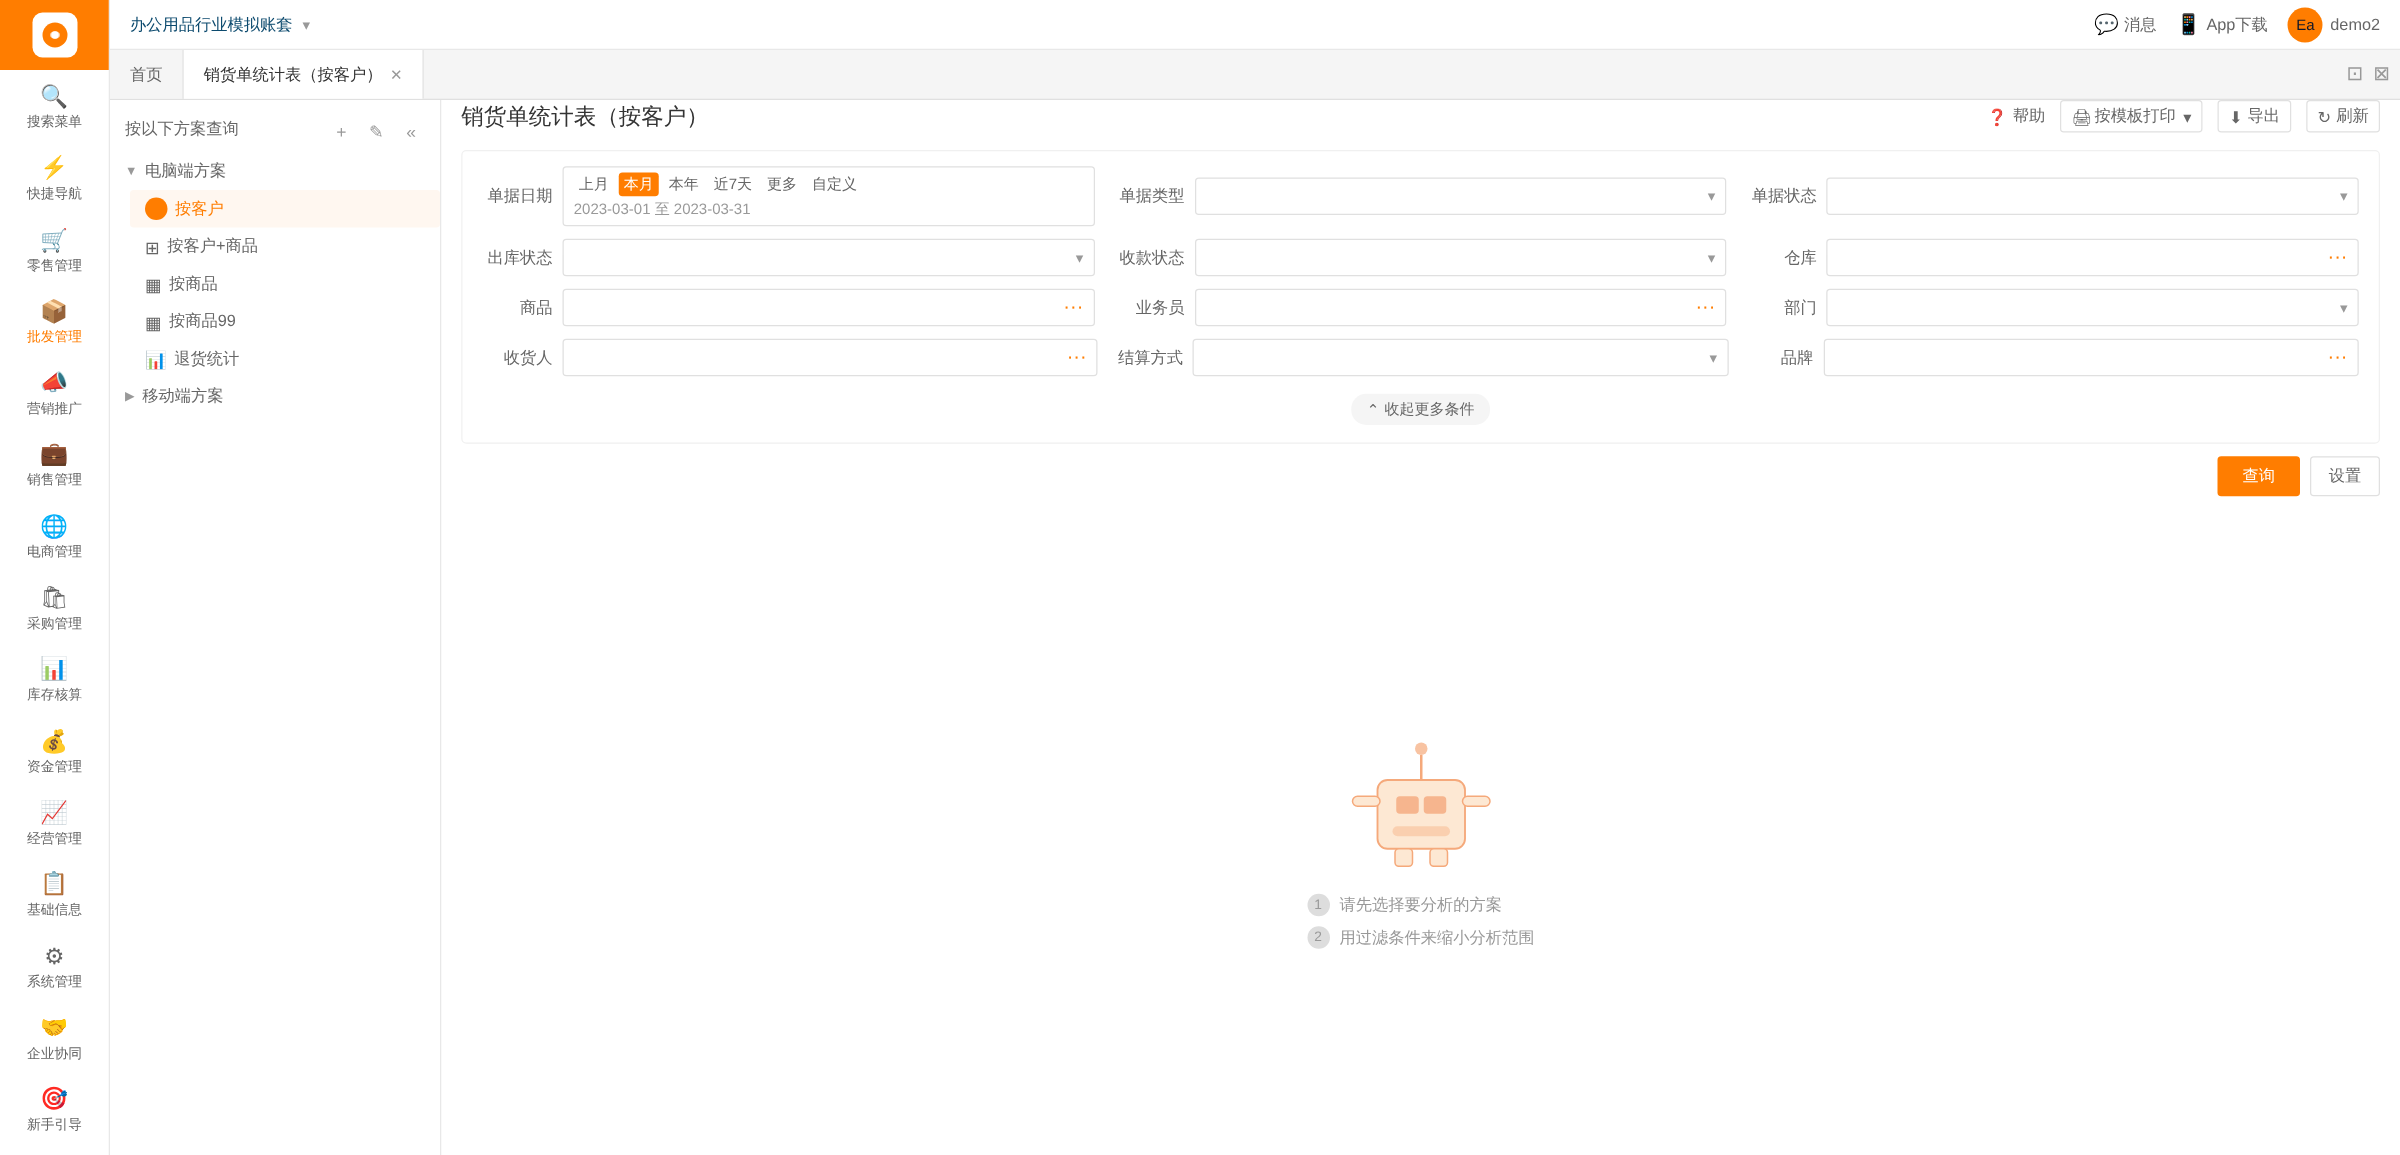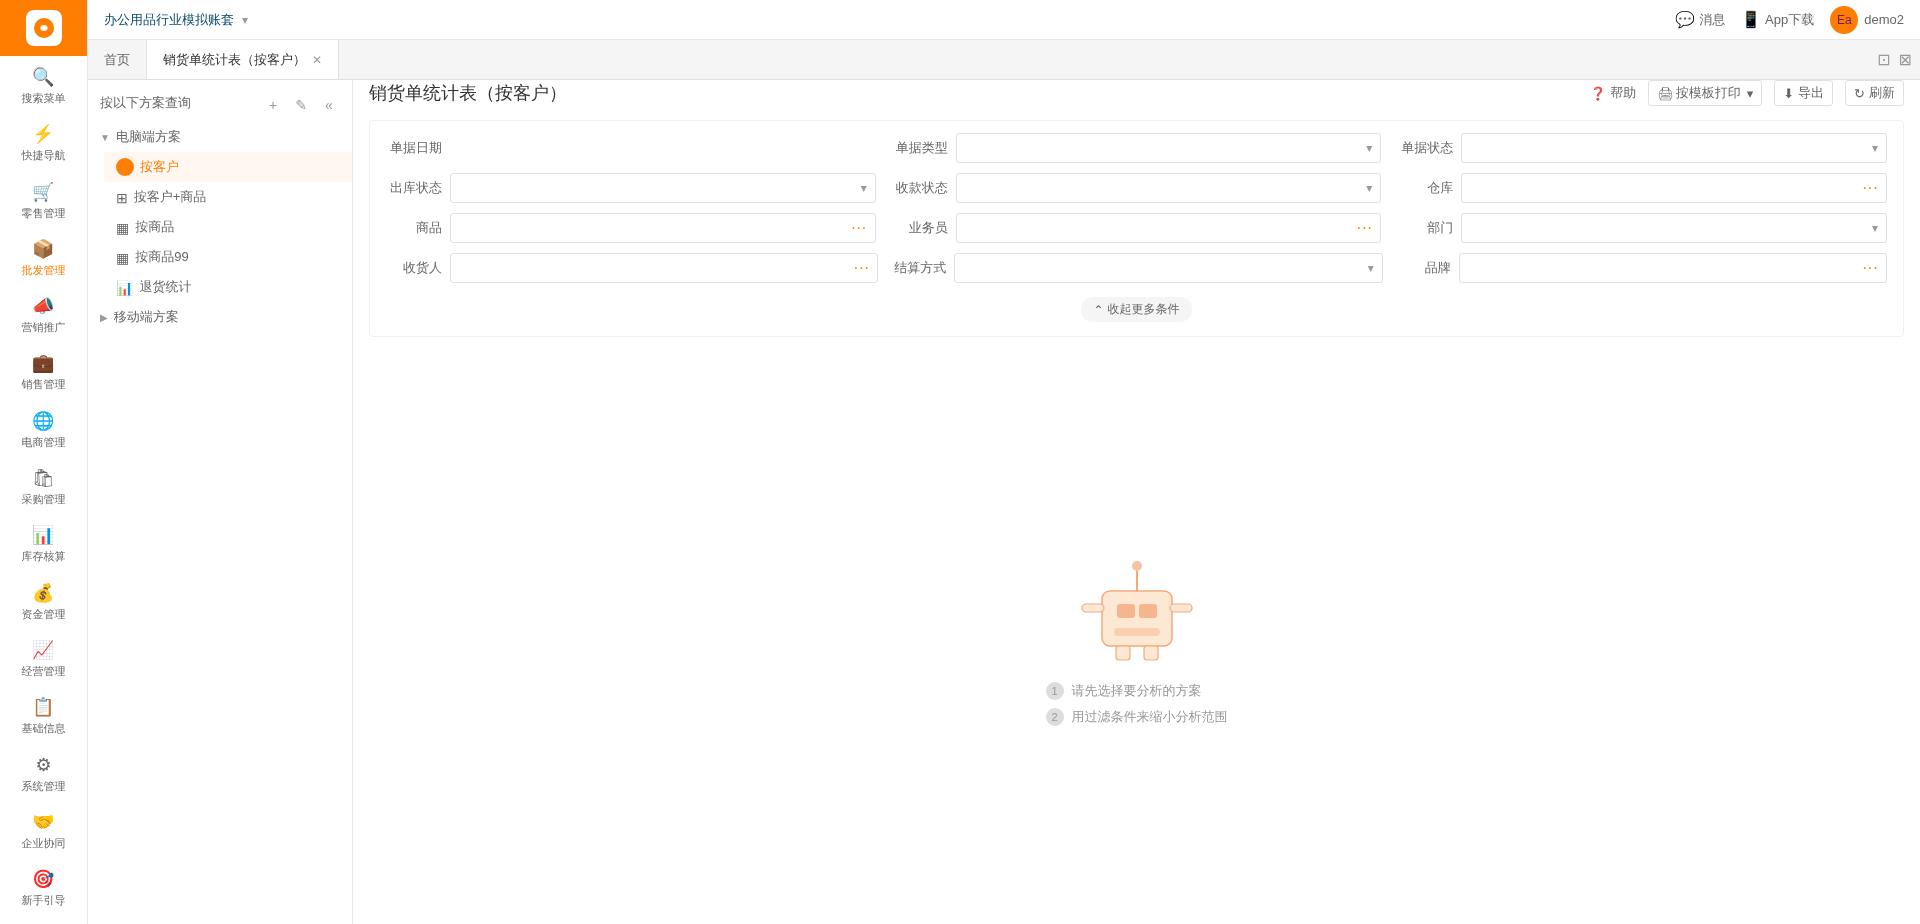--- a/index.html
+++ b/index.html
@@ -19,21 +19,21 @@
     
     .main { flex: 1; display: flex; flex-direction: column; overflow: hidden; }
 
     
     .header { height: 40px; background: #fff; display: flex; align-items: center; justify-content: space-between; padding: 0 16px; border-bottom: 1px solid #e8e8e8; flex-shrink: 0; }
     .header-left { display: flex; align-items: center; gap: 8px; }
     .header-title { font-size: 13px; color: #0c4a6e; }
     .header-dropdown { font-size: 12px; color: #999; cursor: pointer; }
     .header-right { display: flex; align-items: center; gap: 16px; }
     .header-btn { display: flex; align-items: center; gap: 4px; font-size: 13px; color: #666; cursor: pointer; }
-    .user-avatar { width: 28px; height: 28px; border-radius: 50%; background: #ff7d00; display: flex; align-items: center; justify-content: center; color: #701a75; font-size: 12px; overflow: hidden; }
+    .user-avatar { width: 28px; height: 28px; border-radius: 50%; background: #ff7d00; display: flex; align-items: center; justify-content: center; color: #0f172a; font-size: 12px; overflow: hidden; }
 
     
     .tabs-bar { height: 40px; background: #f5f5f5; display: flex; align-items: center; border-bottom: 1px solid #e0e0e0; flex-shrink: 0; padding: 0 0; }
     .tab { height: 100%; display: flex; align-items: center; padding: 0 16px; cursor: pointer; font-size: 13px; color: #666; border-right: 1px solid #e0e0e0; background: #f5f5f5; gap: 6px; }
     .tab.active { background: #fff; color: #333; font-weight: 500; }
     .tab-close { color: #999; font-size: 12px; cursor: pointer; display: flex; align-items: center; }
     .tabs-actions { margin-left: auto; display: flex; align-items: center; padding: 0 8px; gap: 8px; }
     .tab-action-btn { font-size: 16px; color: #999; cursor: pointer; line-height: 1; }
 
     
@@ -282,20 +282,31 @@
           </div>
         </div>
       </div>
 
       <div style="border: 1px solid #f0f0f0; border-radius: 4px; padding: 12px 16px; margin-bottom: 0;">
 
         <div style="display: grid; grid-template-columns: 1fr 1fr 1fr; gap: 10px 16px; margin-bottom: 10px;">
 
           <div class="filter-item">
             <span class="filter-label">单据日期</span>
+            <div class="date-filter-wrapper" style="flex:1;">
+              <div class="filter-date-tabs">
+                <span class="date-tab">上月</span>
+                <span class="date-tab active">本月</span>
+                <span class="date-tab">本年</span>
+                <span class="date-tab">近7天</span>
+                <span class="date-tab">更多</span>
+                <span class="date-tab">自定义</span>
+              </div>
+              <span class="date-range-text">2023-03-01 至 2023-03-31</span>
+            </div>
           </div>
 
           <div class="filter-item">
             <span class="filter-label">单据类型</span>
             <div class="filter-control">
               <span class="filter-placeholder"></span>
               <span class="chevron-down">▾</span>
             </div>
           </div>
 
@@ -381,20 +392,24 @@
         </div>
 
         <div style="display:flex; justify-content:center; padding: 4px 0 2px;">
           <div class="collapse-btn">
             <span>⌃</span>
             <span>收起更多条件</span>
           </div>
         </div>
       </div>
 
+      <div style="display:flex; justify-content:flex-end; gap:8px; padding: 10px 0 6px;">
+        <button class="btn-query">查询</button>
+        <button class="btn-setting">设置</button>
+      </div>
 
       <div class="empty-state">
 
         <div style="width:130px;height:130px;">
           <svg viewBox="0 0 130 130" width="130" height="130">
 
             <rect x="30" y="55" width="70" height="55" rx="8" fill="#fde8d3" stroke="#f5a97b" stroke-width="1.5"></rect>
             <rect x="45" y="68" width="18" height="14" rx="3" fill="#f0824a" opacity="0.5"></rect>
             <rect x="67" y="68" width="18" height="14" rx="3" fill="#f0824a" opacity="0.5"></rect>
             <rect x="42" y="92" width="46" height="8" rx="4" fill="#f5a97b" opacity="0.4"></rect>

